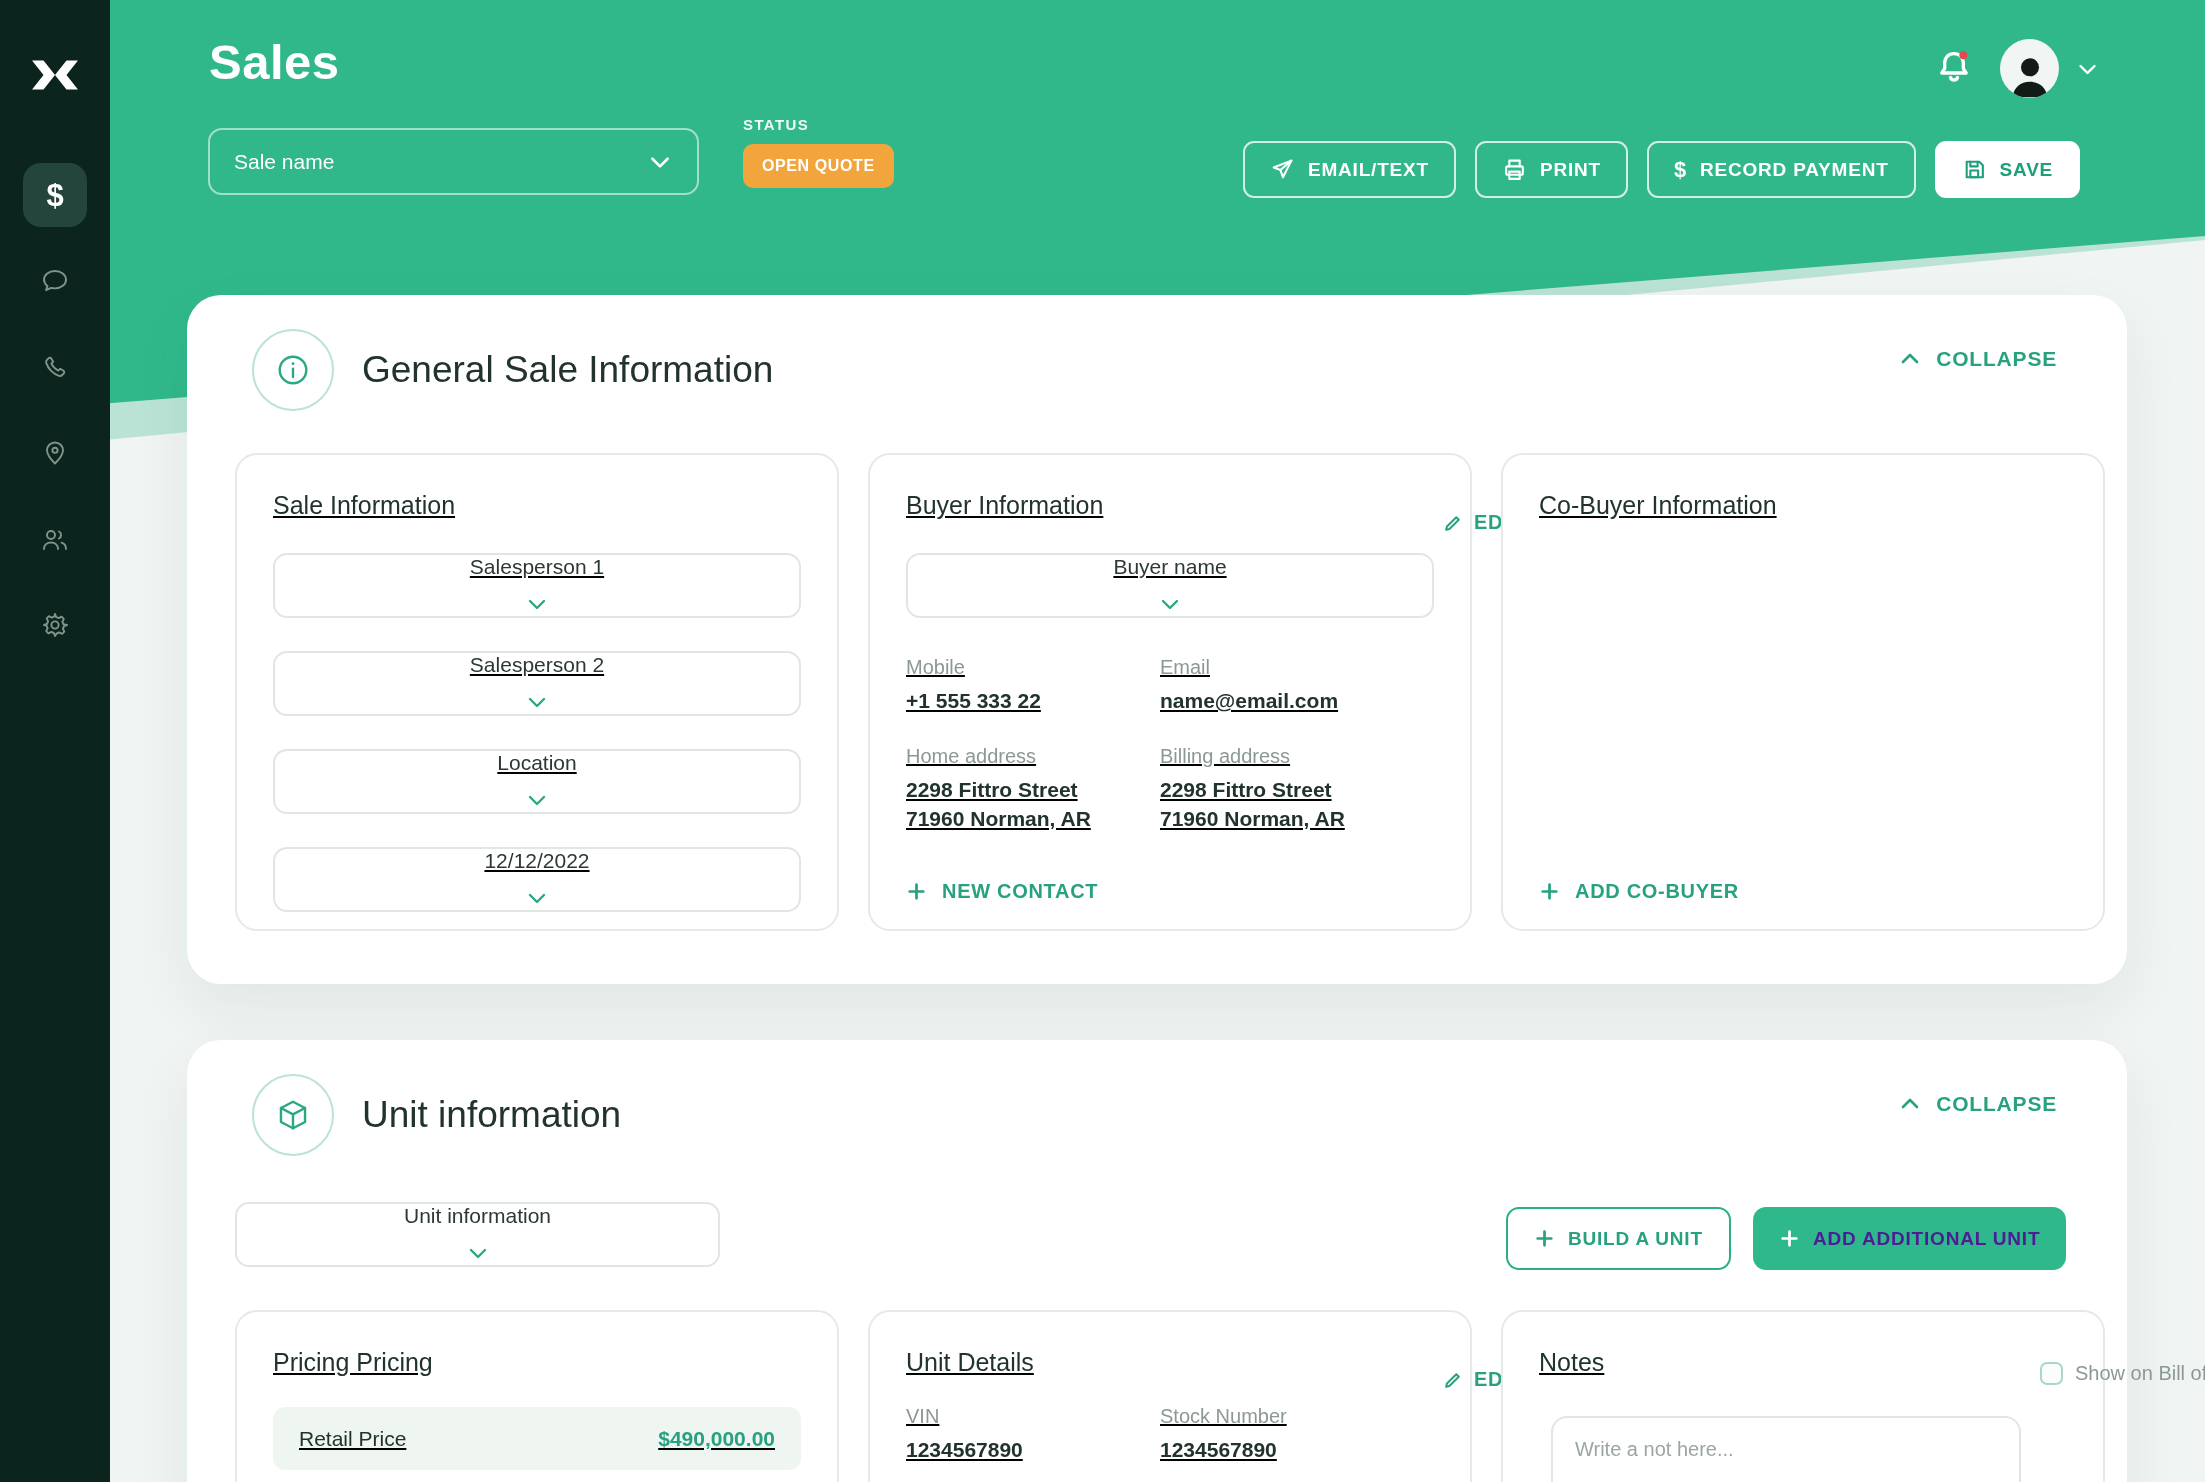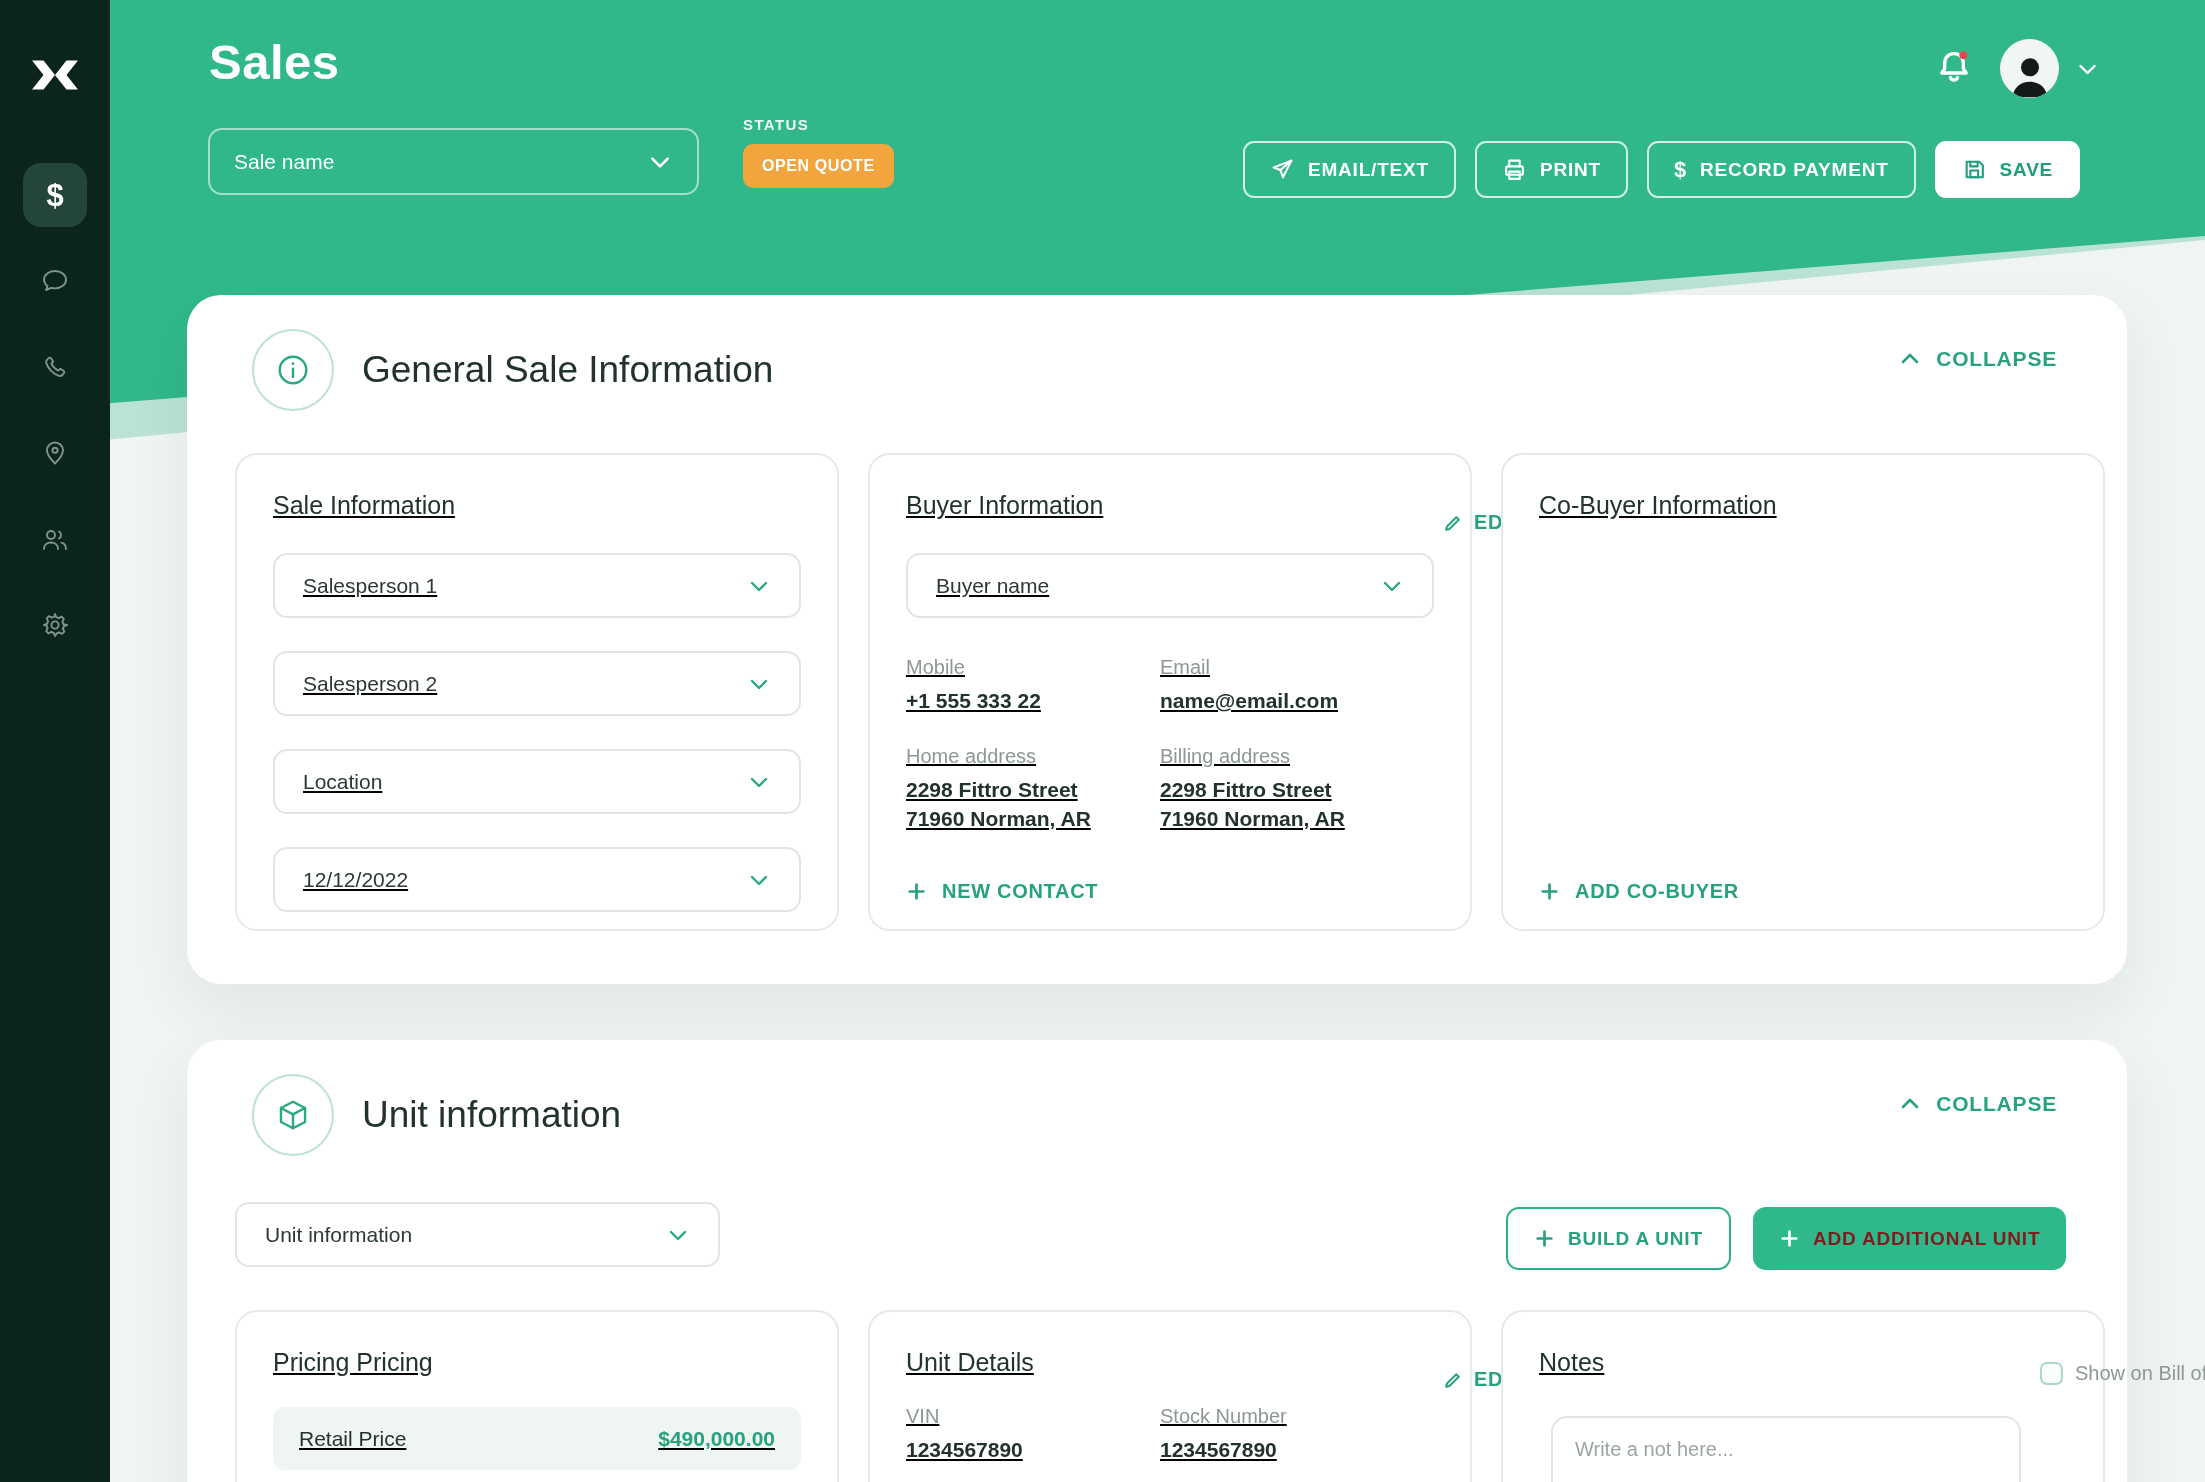--- a/index.html
+++ b/index.html
@@ -63,21 +63,21 @@
 
   .subcard{position:absolute;width:604px;box-sizing:border-box;border:2px solid #E4EAE7;border-radius:22px;
            background:#fff;padding:36px;text-decoration:underline;}
   .row1{top:158px;height:478px;}
   .row2{top:270px;height:430px;}
   .sc1{left:48px;} .sc2{left:681px;} .sc3{left:1314px;}
   .subtitle{font-size:25px;color:#22332E;}
 
   .select{height:65px;box-sizing:border-box;border:2px solid #E0E7E3;border-radius:14px;background:#fff;
           display:flex;align-items:center;justify-content:space-between;padding:0 28px;font-size:21px;
-          color:#2B3834;cursor:pointer;}
+          color:#2B3834;cursor:pointer;flex-direction:column;}
   .select svg{stroke:#2AA884;fill:none;stroke-width:2.4;stroke-linecap:round;stroke-linejoin:round;}
   .stack .select{margin-top:33px;}
   .stack .select:first-of-type{margin-top:30px;}
 
   .edit-link{position:absolute;top:56px;right:-52px;display:flex;align-items:center;gap:10px;color:#27A17F;
              font-size:20px;font-weight:700;letter-spacing:.6px;cursor:pointer;}
   .edit-link svg{stroke:#27A17F;fill:none;stroke-width:2.2;stroke-linecap:round;stroke-linejoin:round;}
   .field-grid{display:grid;grid-template-columns:254px 1fr;row-gap:30px;margin-top:38px;}
   .f-label{font-size:20px;color:#8C9993;margin-bottom:8px;}
   .f-value{font-size:21px;color:#22332E;font-weight:700;line-height:1.35;}
@@ -85,21 +85,21 @@
                font-size:20px;font-weight:700;letter-spacing:.7px;cursor:pointer;}
   .link-action svg{stroke:#27A17F;fill:none;stroke-width:2.6;stroke-linecap:round;stroke-linejoin:round;}
 
   
   .unit-select{position:absolute;left:48px;top:162px;width:485px;}
   .build-btn{position:absolute;left:1319px;top:167px;height:63px;box-sizing:border-box;padding:0 26px;
              border:2px solid #2CAE87;border-radius:13px;background:#fff;color:#27A17F;font-size:19px;
              font-weight:700;letter-spacing:.8px;display:flex;align-items:center;gap:13px;font-family:inherit;cursor:pointer;}
   .build-btn svg{stroke:#27A17F;fill:none;stroke-width:2.6;stroke-linecap:round;stroke-linejoin:round;}
   .add-btn{position:absolute;left:1566px;top:167px;height:63px;box-sizing:border-box;padding:0 26px;border:none;
-           border-radius:13px;background:#2FB88C;color:#7f1d1d;font-size:19px;font-weight:700;letter-spacing:.8px;
+           border-radius:13px;background:#2FB88C;color:#4c1d95;font-size:19px;font-weight:700;letter-spacing:.8px;
            display:flex;align-items:center;gap:13px;font-family:inherit;cursor:pointer;}
   .add-btn svg{stroke:#fff;fill:none;stroke-width:2.6;stroke-linecap:round;stroke-linejoin:round;}
 
   .price-row{margin-top:30px;height:63px;box-sizing:border-box;background:#EFF5F1;border-radius:12px;
              display:flex;align-items:center;justify-content:space-between;padding:0 26px;}
   .price-label{font-size:21px;color:#22332E;}
   .price-value{font-size:21px;font-weight:700;color:#27A17F;}
 
   .notes-check{position:absolute;left:537px;top:50px;display:flex;align-items:center;gap:12px;white-space:nowrap;}
   .checkbox{width:23px;height:23px;box-sizing:border-box;border:2px solid #A9D9C6;border-radius:7px;

